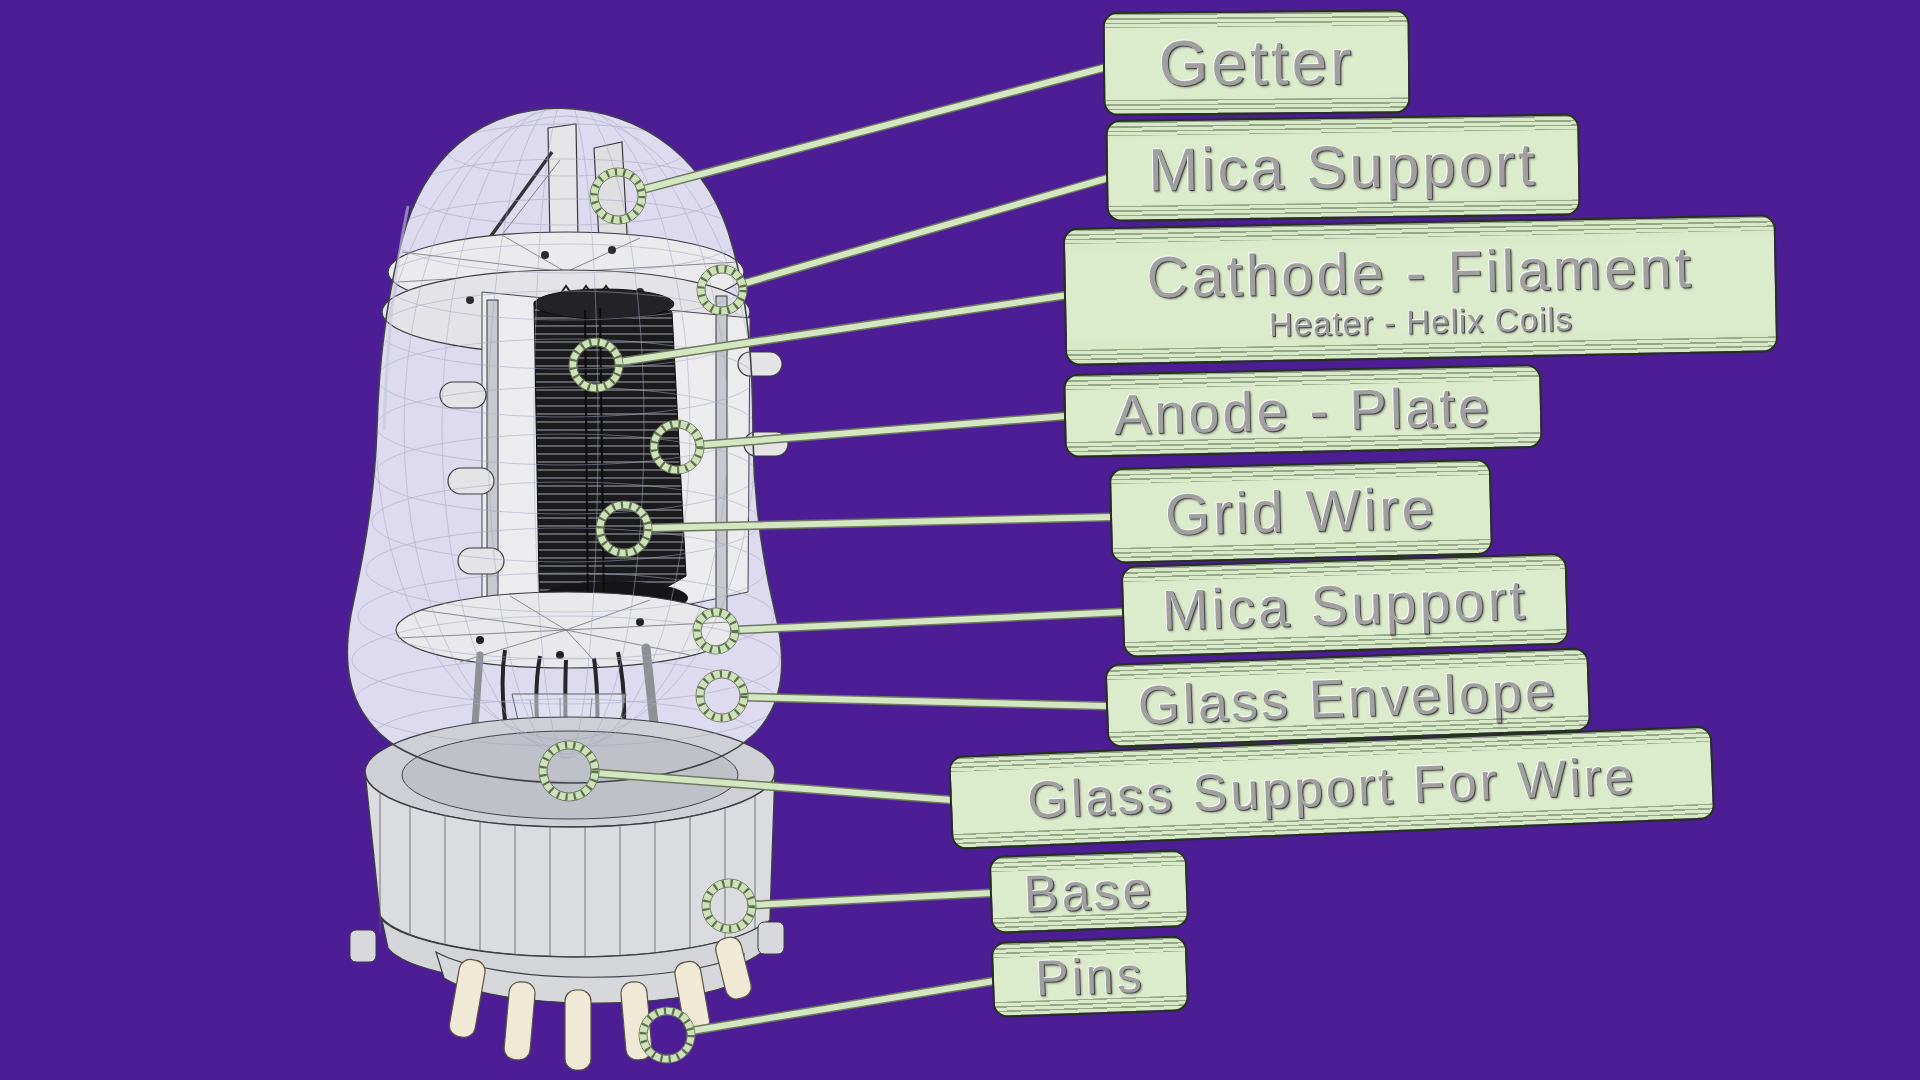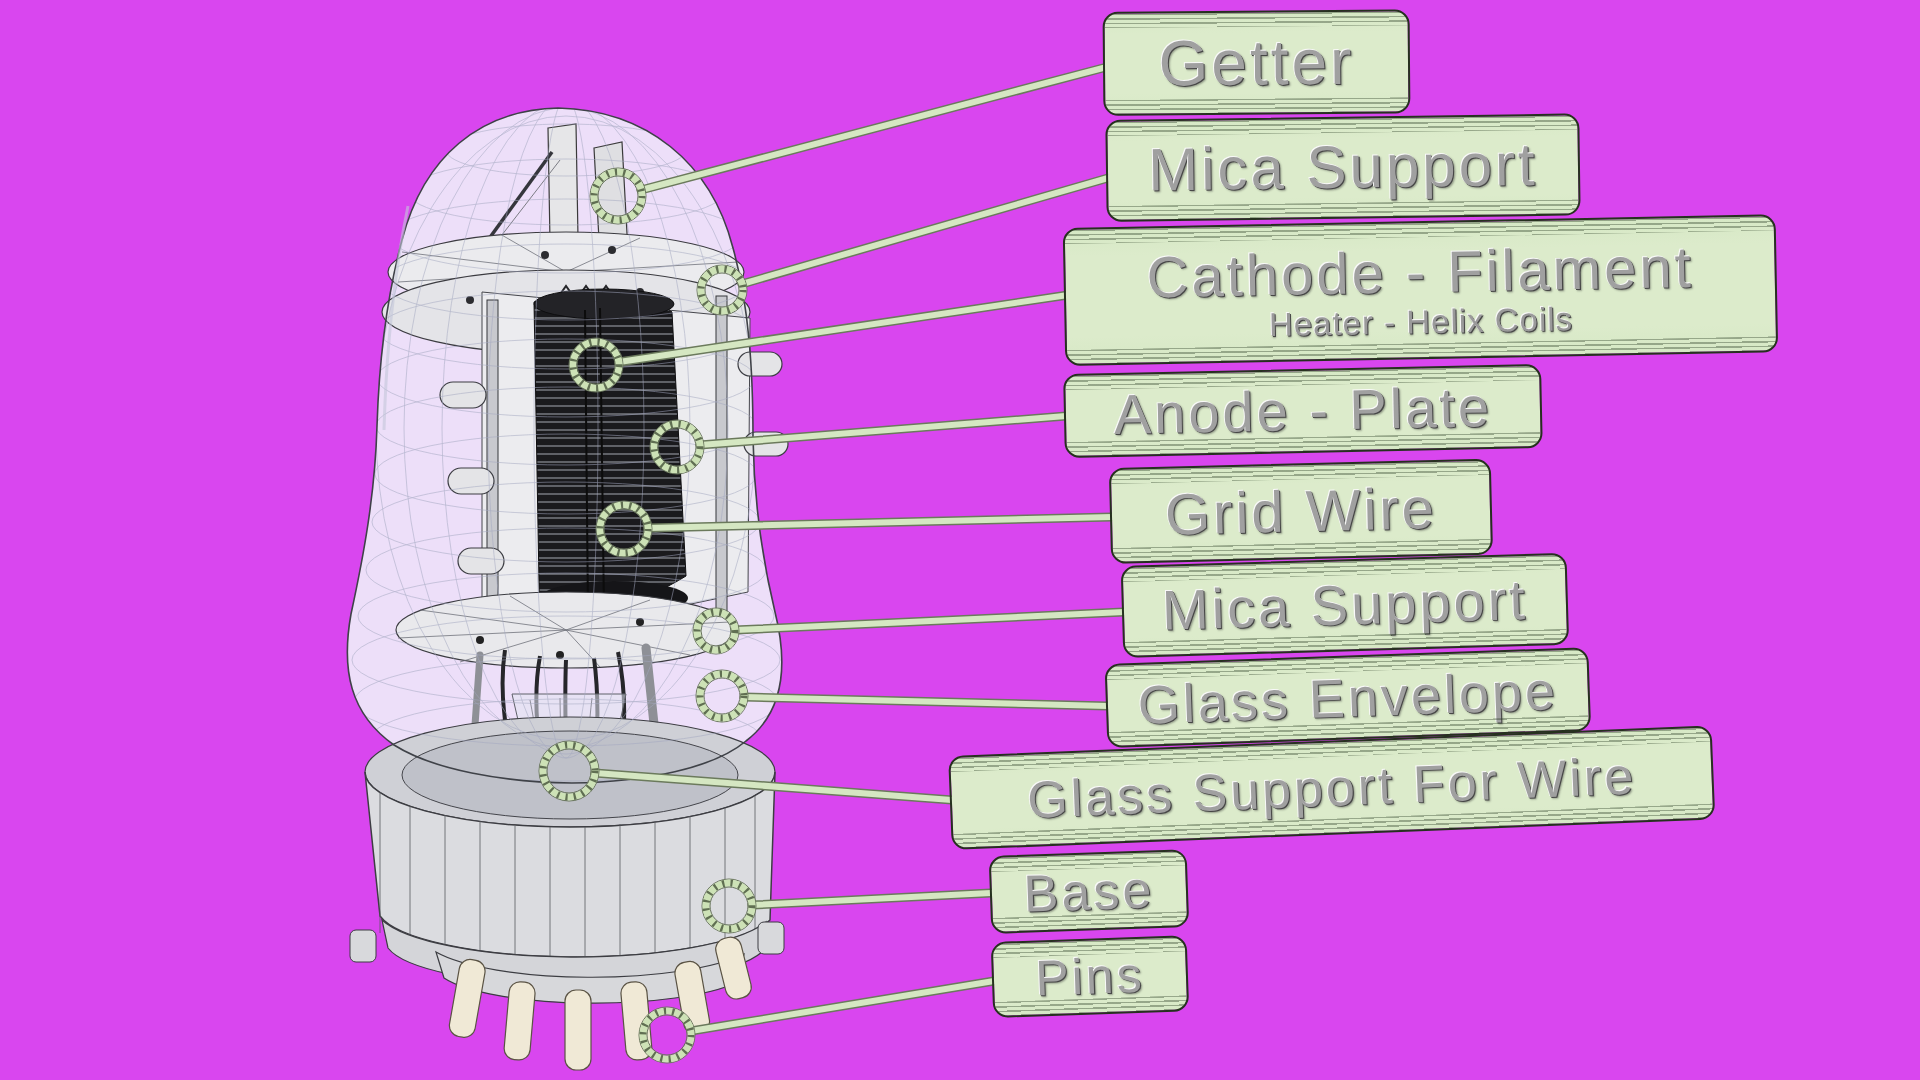--- a/index.html
+++ b/index.html
@@ -1,18 +1,18 @@
 <!DOCTYPE html>
 <html style="--c-label_background: #d6e8c5; --c-label_border: #26311f; --c-leader_line: #d5e7c2; --c-leader_edge: #6b7a5c; --c-marker_ring: #cde2b6; --c-marker_tick: #4c5a41; --c-glass_tint: #eef0f9; --c-wireframe: #a3a8c0; --c-metal_light: #e8e8ec; --c-coil_dark: #1a1a1d; --c-pin_cream: #f0e9d6; --c-background: #ffffff;"><head>
 <meta charset="utf-8">
 <style>
   html,body{margin:0;padding:0;background:#ffffff;}
   #stage{
     position:relative;width:1920px;height:1080px;overflow:hidden;
-    background:#d946ef;font-family:"Liberation Sans",sans-serif;
+    background:#4c1d95;font-family:"Liberation Sans",sans-serif;
   }
   #tube-svg{position:absolute;left:0;top:0;}
 
   
   .label{
     position:absolute;box-sizing:border-box;
     background:linear-gradient(180deg,
       var(--c-label_background,#d6e8c5) 0%,
       #dcebcb 20%, #dcebcb 80%,
       var(--c-label_background,#d6e8c5) 100%);

